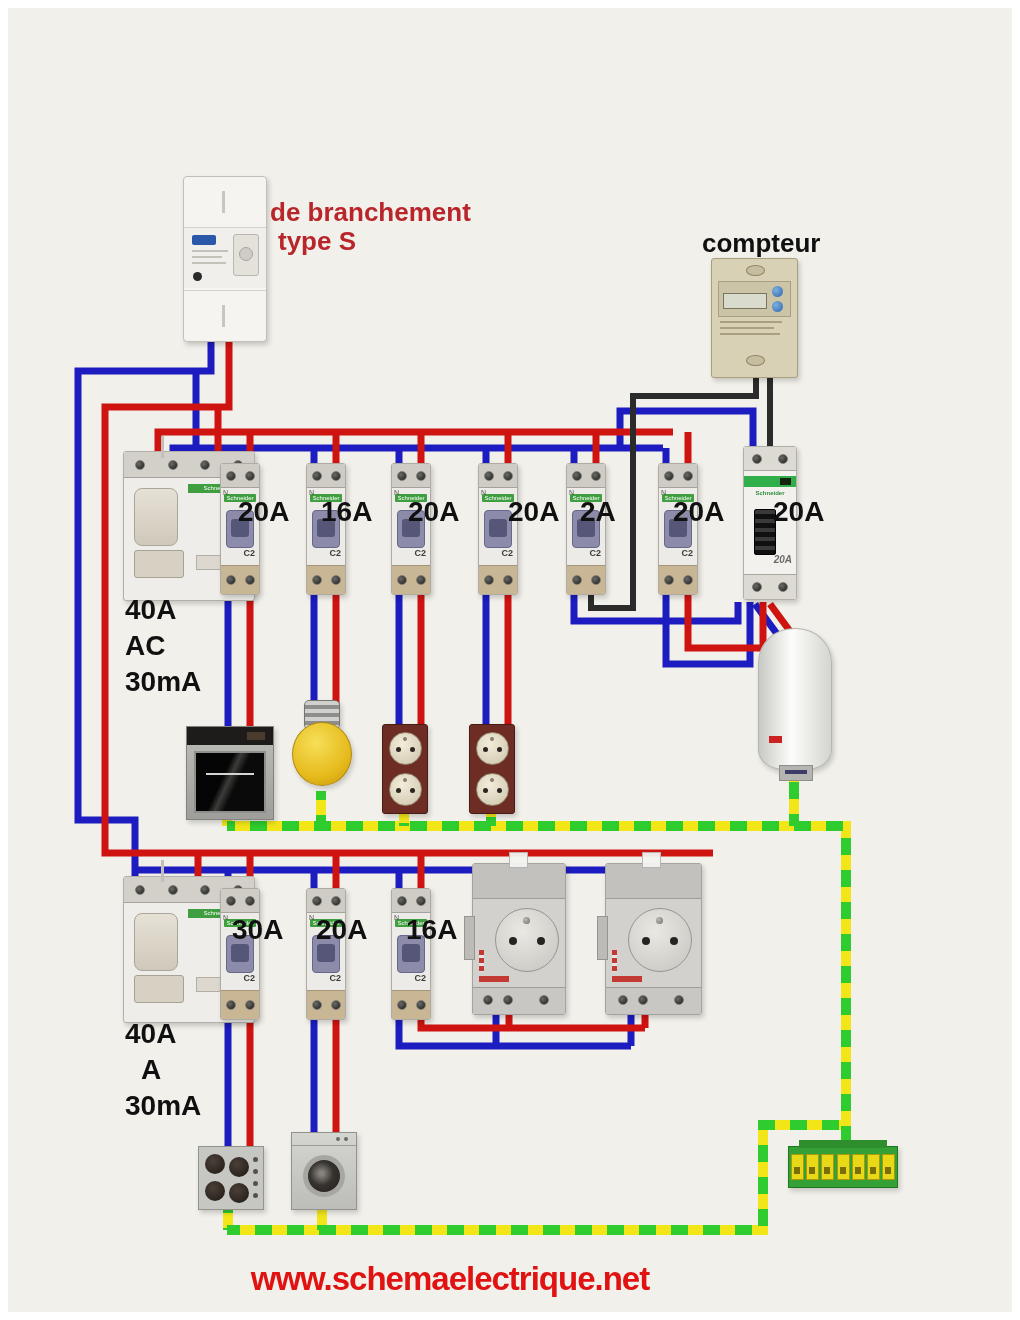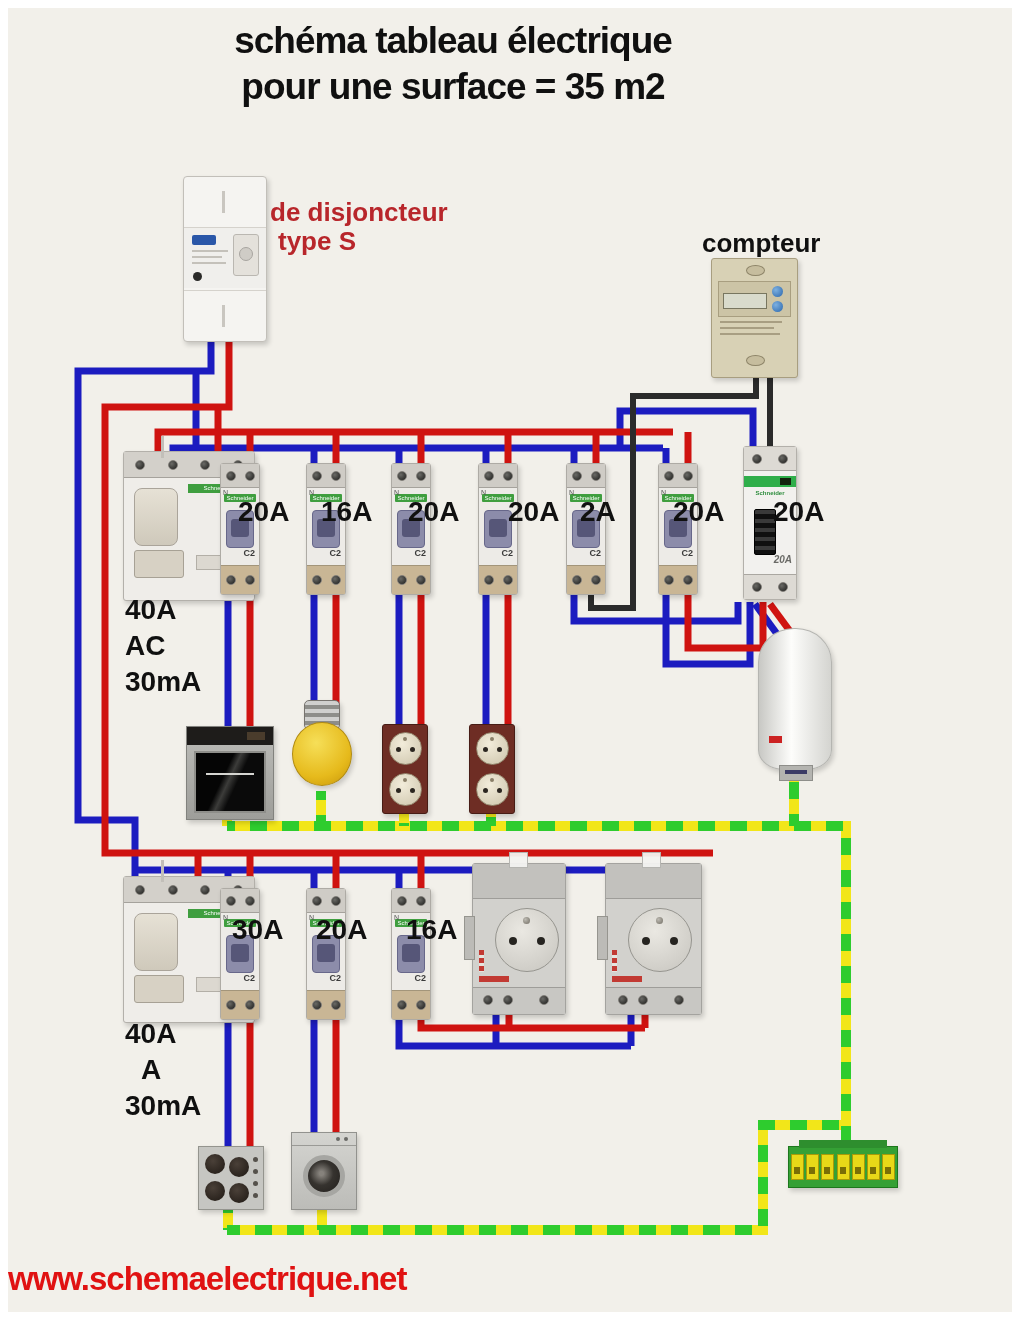--- a/index.html
+++ b/index.html
@@ -8,21 +8,21 @@
   .wires{position:absolute;left:0;top:0;z-index:1;}
   .dev{position:absolute;z-index:2;box-shadow:2px 3px 5px rgba(0,0,0,.18);}
   .lbl{position:absolute;z-index:3;font-weight:bold;color:#101010;white-space:nowrap;}
   .title{left:0;top:10px;width:890px;text-align:center;font-size:37px;line-height:46px;letter-spacing:-1px;}
   .redlabel{left:262px;top:190px;color:#b8262b;font-size:26px;line-height:29px;}
   .redlabel .ind{padding-left:8px;}
   .meterlabel{left:694px;top:220px;font-size:26px;}
   .contlabel{left:788px;top:420px;font-size:25px;line-height:31px;}
   .rcdlabel{font-size:28px;line-height:36px;}
   .amp{font-size:28px;z-index:3;}
-  .site{left:0;top:1252px;width:860px;text-align:left;font-size:33px;color:#e01212;letter-spacing:-1px;}
+  .site{left:12px;top:1252px;width:860px;text-align:center;font-size:33px;color:#e01212;letter-spacing:-1px;}
 
   
   .breaker{width:38px;height:130px;background:#edebe7;border:1px solid #aeaba5;border-radius:3px;}
   .bk-top{height:23px;background:#cfccc6;border-bottom:1px solid #a5a29c;display:flex;justify-content:space-around;align-items:center;}
   .screw{width:10px;height:10px;border-radius:50%;background:radial-gradient(circle at 35% 35%,#6a6a66,#1c1c1a);border:1px solid #7e7b76;box-sizing:border-box;}
   .nmark{position:absolute;left:2px;top:25px;font-size:7px;color:#555;}
   .bk-brand{margin:6px 3px 0;background:#3f9e3f;color:#fff;font-size:6px;line-height:8px;text-align:center;border-radius:1px;}
   .bk-toggle{margin:8px 5px 0;height:36px;background:#8c8caa;border:1px solid #67678a;border-radius:4px;position:relative;}
   .bk-toggle::after{content:"";position:absolute;left:4px;right:4px;top:8px;height:18px;background:#565678;border-radius:3px;}
   .bk-curve{font-size:9px;font-weight:bold;color:#3a3a3a;text-align:right;padding-right:4px;}
@@ -201,27 +201,23 @@
       <polyline points="501,1020 501,1002"></polyline>
         <polyline points="637,1020 637,1002"></polyline>
     </g>
 
     <g stroke="#2b2b2b" stroke-width="6" fill="none">
       <polyline points="748,366 748,388 625,388 625,600 583,600 583,585"></polyline>
       <polyline points="762,366 762,446"></polyline>
     </g>
   </svg>
 
-  <div class="lbl title">
-    <div>schéma tableau électrique</div>
-    <div>pour une surface = 35 m2</div>
-  </div>
 
   <div class="lbl redlabel">
-    <div>de disjoncteur</div>
+    <div>de branchement</div>
     <div class="ind">type S</div>
   </div>
 
   <div class="lbl meterlabel">compteur</div>
 
 
   <div class="lbl rcdlabel" style="left:117px;top:584px;">
     <div>40A</div>
     <div>AC</div>
     <div>30mA</div>

